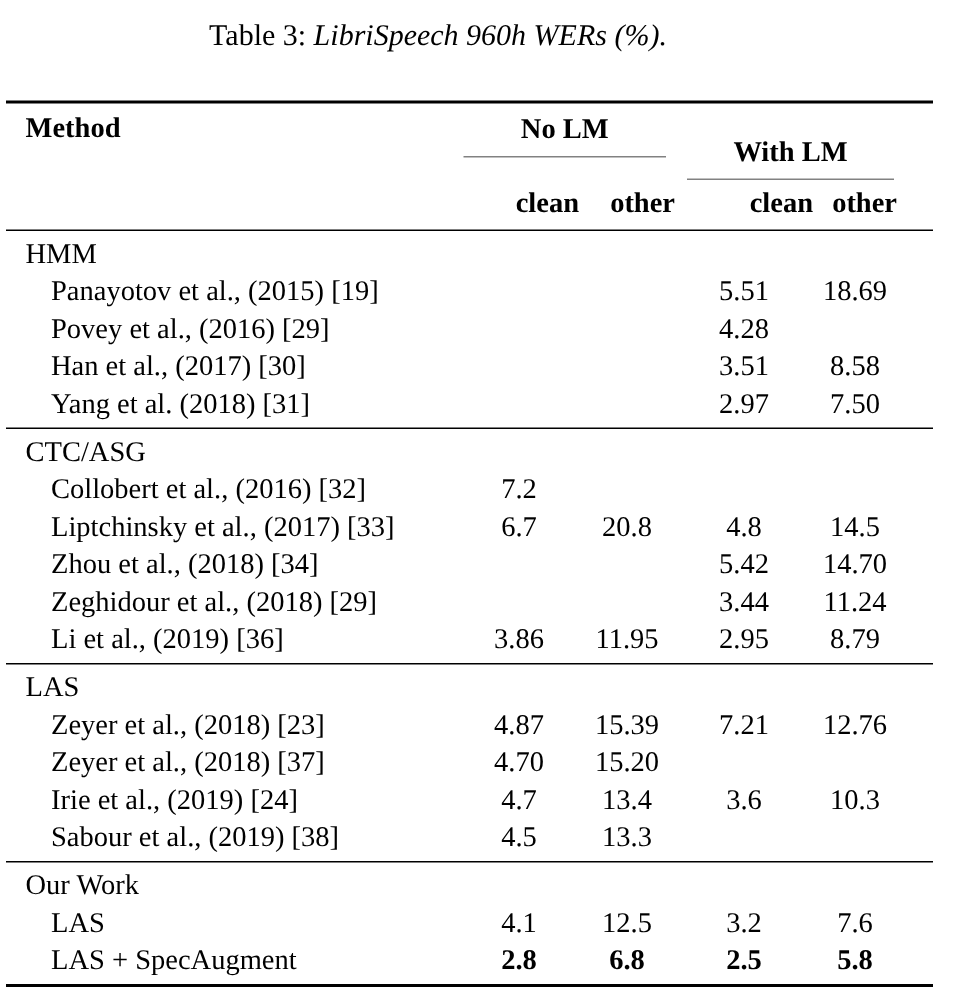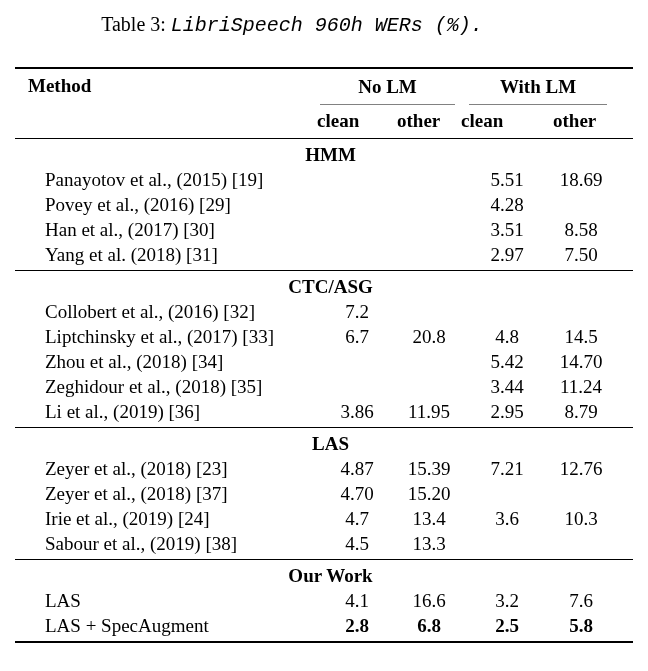--- a/index.html
+++ b/index.html
@@ -17,25 +17,25 @@
   }
   .caption {
     position: absolute;
     top: 13px;
     left: -17px;
     width: 618px;
     text-align: center;
     font-size: 20px;
     white-space: nowrap;
   }
-  .caption .it { font-style: italic; font-family: Liberation Mono, monospace; }
+  .caption .it { font-style: italic; }
 
   table.results {
     position: absolute;
-    left: 15px;
+    left: 4px;
     top: 67px;
     width: 618px;
     border-collapse: collapse;
     table-layout: fixed;
     font-size: 19px;
     border-top: 2px solid #000;
     border-bottom: 2px solid #000;
   }
   thead { border-bottom: 1px solid #000; }
   tbody { border-top: 1px solid #000; }
@@ -44,35 +44,34 @@
   th.method-h {
     text-align: left;
     vertical-align: top;
     padding: 6px 0 0 13px;
   }
   th.group { text-align: center; }
   .group-inner {
     display: block;
     line-height: 25px;
     padding: 5px 0 5px 0;
-    margin: 0 6px 0 3px;
+    margin: 0 6px 15px 3px;
     border-bottom: 1px solid #818181;
   }
   .group-inner.g2 { margin: 0 2px 0 8px; }
   th.sub {
-    text-align: left;
+    text-align: right;
     line-height: 25px;
     padding: 3px 0 5px 0;
   }
 
   td { padding: 0; line-height: 25px; }
   td.section-name {
-    font-weight: bold;
+    font-weight: normal;
     padding: 3px 0 0 13px;
-    text-align: center;
   }
   td.method { padding-left: 30px; white-space: nowrap; }
   td.val { text-align: center; }
   tbody tr:last-child td { padding-bottom: 3px; }
   tr.bold-values td.val { font-weight: bold; text-align: center; }
 </style>
 </head>
 <body>
 
 <div class="caption">
@@ -165,21 +164,21 @@
   </tr>
       <tr class="data-row">
     <td class="method">Zhou et al., (2018) [34]</td>
     <td class="val"></td>
     <td class="val"></td>
     <td class="val">5.42</td>
     <td class="val">14.70</td>
     <td></td>
   </tr>
       <tr class="data-row">
-    <td class="method">Zeghidour et al., (2018) [35]</td>
+    <td class="method">Zeghidour et al., (2018) [29]</td>
     <td class="val"></td>
     <td class="val"></td>
     <td class="val">3.44</td>
     <td class="val">11.24</td>
     <td></td>
   </tr>
       <tr class="data-row">
     <td class="method">Li et al., (2019) [36]</td>
     <td class="val">3.86</td>
     <td class="val">11.95</td>
@@ -225,21 +224,21 @@
     <td></td>
   </tr>
     </tbody>
     <tbody class="section">
     <tr class="section-row">
       <td class="section-name" colspan="6">Our Work</td>
     </tr>
   <tr class="data-row">
     <td class="method">LAS</td>
     <td class="val">4.1</td>
-    <td class="val">16.6</td>
+    <td class="val">12.5</td>
     <td class="val">3.2</td>
     <td class="val">7.6</td>
     <td></td>
   </tr>
       <tr class="data-row bold-values">
     <td class="method">LAS + SpecAugment</td>
     <td class="val">2.8</td>
     <td class="val">6.8</td>
     <td class="val">2.5</td>
     <td class="val">5.8</td>

